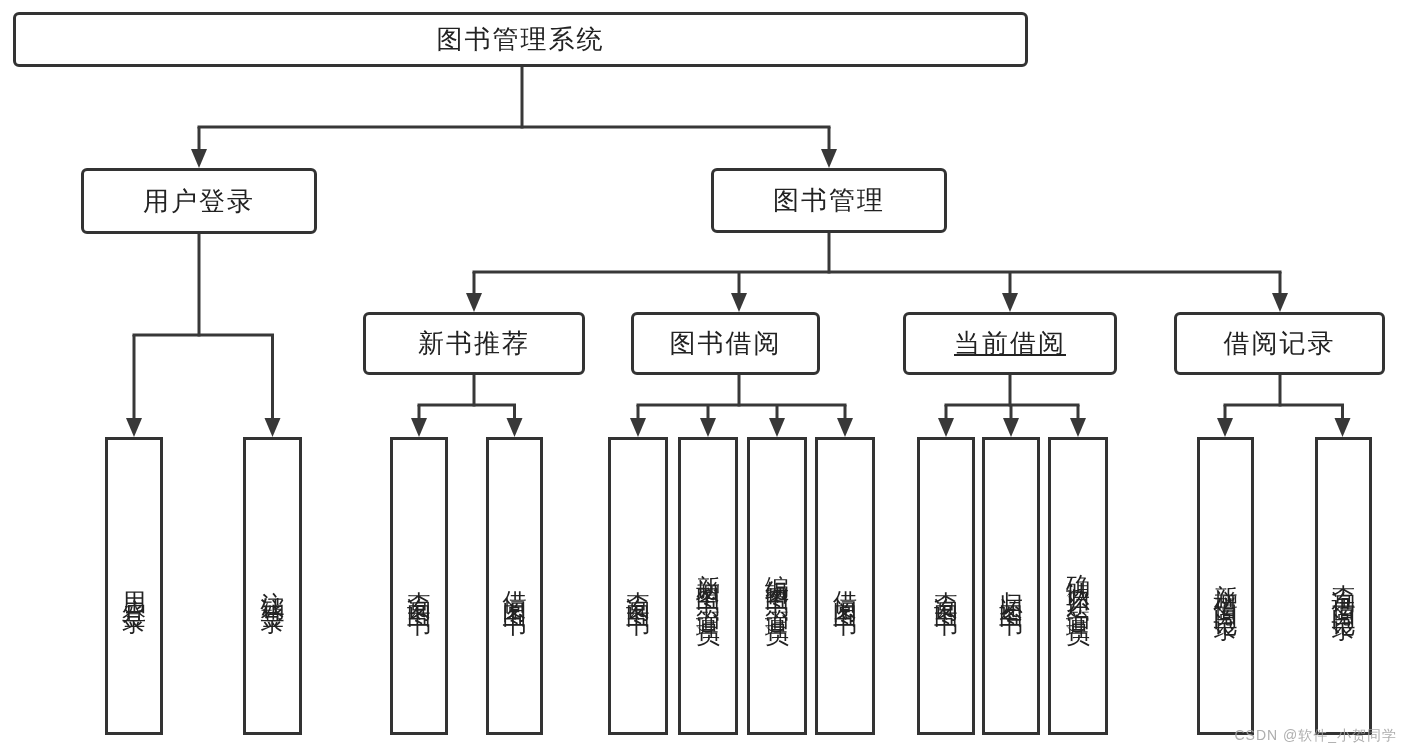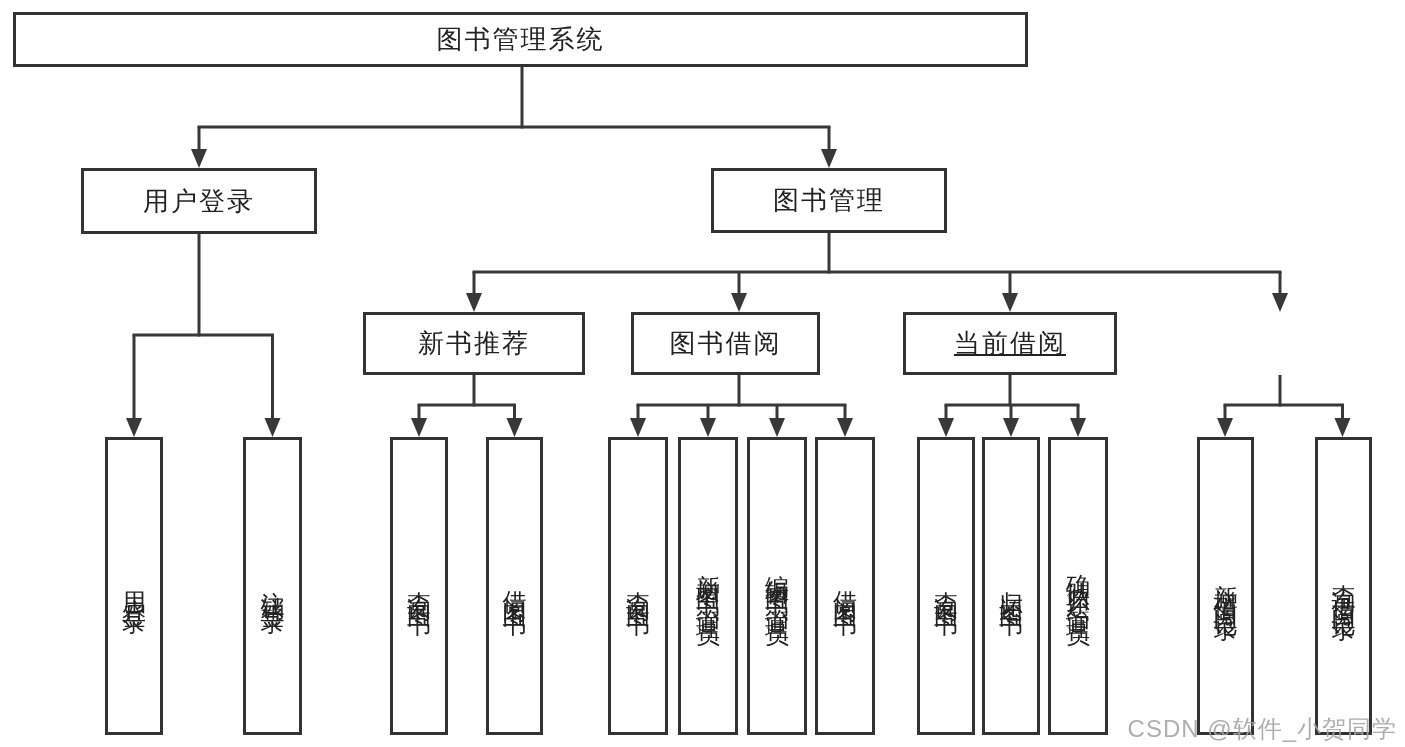--- a/index.html
+++ b/index.html
@@ -34,36 +34,37 @@
     border: 3px solid #333333;
     color: #222222;
     display: flex;
     align-items: center;
     justify-content: center;
   }
   .h-node {
     font-size: 26px;
     letter-spacing: 2px;
     white-space: nowrap;
+    border-radius: 6px;
   }
   .v-node {
     font-size: 24px;
   }
   .v-node .vtext {
     writing-mode: vertical-rl;
     text-orientation: mixed;
     letter-spacing: 7px;
     line-height: 1;
     white-space: nowrap;
   }
   .watermark {
     position: absolute;
     right: 8px;
     bottom: 2px;
-    font-size: 24px;
+    font-size: 14px;
     color: rgba(165,165,165,0.9);
     letter-spacing: 1px;
     white-space: nowrap;
   }
 </style>
 </head>
 <body>
 
 <div class="canvas">
 
@@ -130,20 +131,21 @@
   </svg>
 
   <div class="node h-node" style="left:13px; top:12px; width:1015px; height:55px;">图书管理系统</div>
 
   <div class="node h-node" style="left:81px; top:168px; width:236px; height:66px;">用户登录</div>
   <div class="node h-node" style="left:363px; top:312px; width:222px; height:63px;">新书推荐</div>
 
   <div class="node h-node" style="left:711px; top:168px; width:236px; height:65px;">图书管理</div>
   <div class="node h-node" style="left:631px; top:312px; width:189px; height:63px;">图书借阅</div>
   <div class="node h-node" style="left:903px; top:312px; width:214px; height:63px;text-decoration:underline;">当前借阅</div>
+  <div class="node h-node" style="left:1174px; top:312px; width:211px; height:63px;">借阅记录</div>
 
   <div class="node v-node" style="left:105px; top:437px; width:58px; height:298px;">
     <span class="vtext">用户登录</span>
   </div>
   <div class="node v-node" style="left:243px; top:437px; width:59px; height:298px;">
     <span class="vtext">注销登录</span>
   </div>
 
   <div class="node v-node" style="left:390px; top:437px; width:58px; height:298px;">
     <span class="vtext">查询图书</span>

